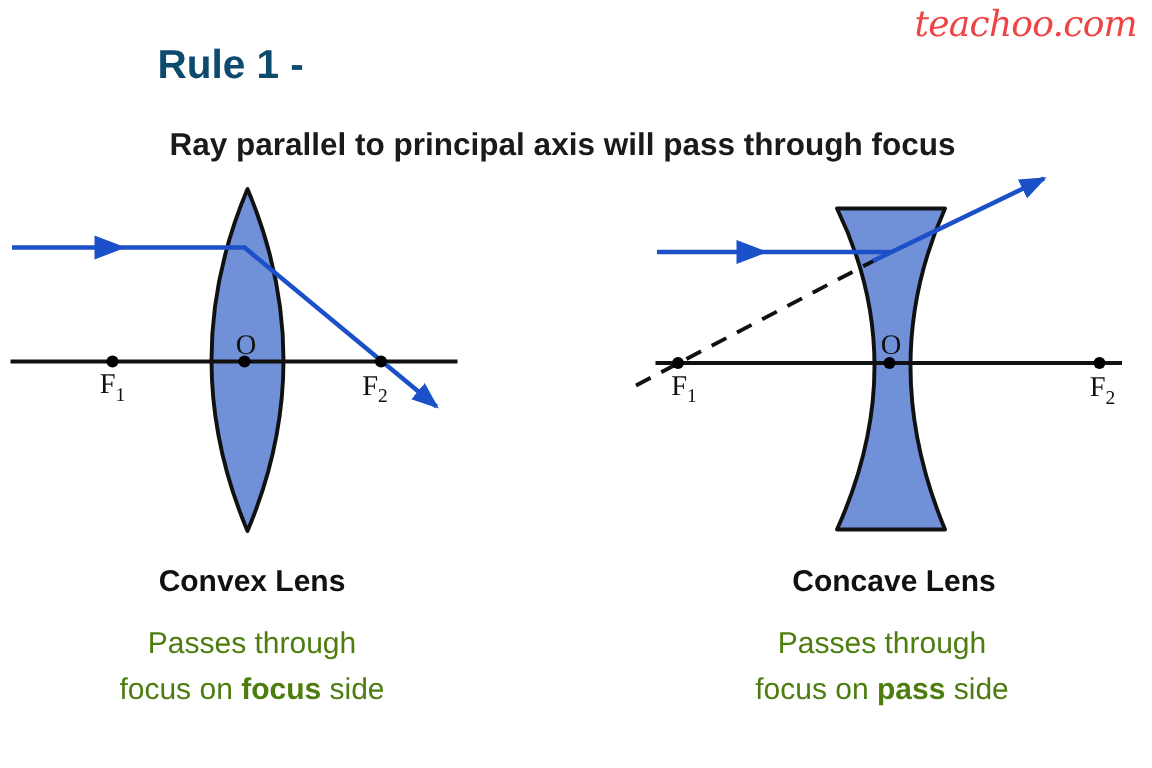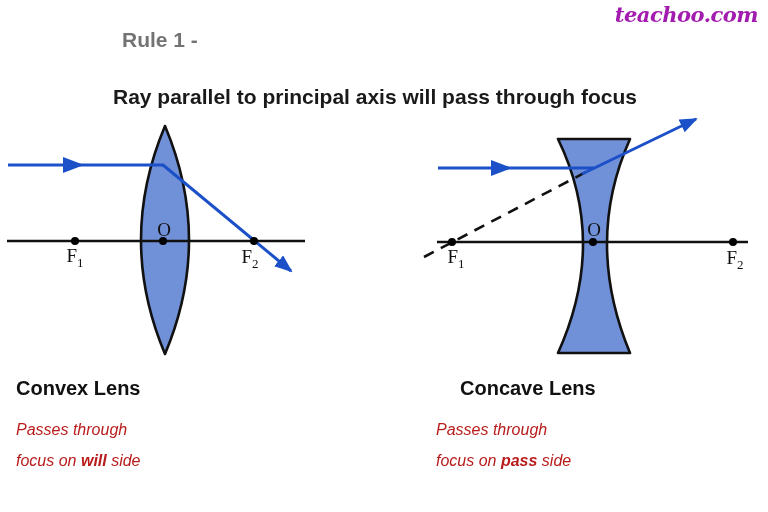--- a/index.html
+++ b/index.html
@@ -3,50 +3,50 @@
 <meta charset="utf-8">
 <style>
   html,body{margin:0;padding:0;}
   body{
     width:768px;height:512px;position:relative;overflow:hidden;
     background:#ffffff;font-family:"Liberation Sans",sans-serif;color:#1a1a1a;
   }
   .abs{position:absolute;}
   .brand{
     top:2px;right:10px;font-family:"DejaVu Serif",serif;
-    font-weight:bold;font-style:italic;font-size:21px;color:#a21caf;
+    font-weight:normal;font-style:italic;font-size:24px;color:#ef4444;
     letter-spacing:-0.5px;
   }
   .title{
-    top:28px;left:122px;font-size:21px;font-weight:bold;color:#737373;
+    top:28px;left:105px;font-size:27px;font-weight:bold;color:#0c4a6e;
     white-space:nowrap;
   }
   .subtitle{
     top:73px;left:113px;font-size:21px;font-weight:bold;color:#1a1a1a;
     white-space:nowrap;
     margin-top:12px;
   }
   .diagram-svg{top:0;left:0;}
   .axis{stroke:#111;stroke-width:2.6;fill:none;}
   .lens{stroke:#111;stroke-width:2.6;stroke-linejoin:round;}
   .ray{stroke-width:3;fill:none;}
   .dashed{stroke:#111;stroke-width:2.6;fill:none;stroke-dasharray:11 8;}
   .dot{fill:#000;}
   .lens-label{
     font-family:"Liberation Serif","DejaVu Serif",serif;
     font-size:19px;fill:#111;text-anchor:middle;
   }
   .lens-label .sub{font-size:13px;}
-  .caption-block{width:304px;}
+  .caption-block{width:304px;text-align:center;}
   .caption-convex{top:377px;left:16px;}
-  .caption-concave{top:377px;left:460px;}
+  .caption-concave{top:377px;left:444px;}
   .caption{font-size:20px;font-weight:bold;color:#111;}
   .note-convex{top:414px;left:16px;}
   .note-concave{top:414px;left:436px;}
-  .note{font-size:16px;font-style:italic;line-height:31px;color:#b91c1c;}
+  .note{font-size:20px;line-height:31px;color:#4d7c0f;}
   .note b{font-weight:bold;}
 </style>
 </head>
 <body>
 
 <div class="abs brand">teachoo.com</div>
 <div class="abs title">Rule 1 -</div>
 <div class="abs subtitle">Ray parallel to principal axis will pass through focus</div>
 
 <svg class="abs diagram-svg" width="768" height="512" viewBox="0 0 768 512" xmlns="http://www.w3.org/2000/svg">
@@ -89,20 +89,20 @@
 
     <text class="lens-label" x="456" y="263"><tspan>F</tspan><tspan class="sub" dy="5">1</tspan></text>
     <text class="lens-label" x="594" y="236"><tspan>O</tspan></text>
     <text class="lens-label" x="735" y="264"><tspan>F</tspan><tspan class="sub" dy="5">2</tspan></text>
   </g>
 </svg>
 
 <div class="abs caption-block caption-convex caption">Convex Lens</div>
 <div class="abs caption-block note-convex note">
   <span>Passes through</span><br>
-  <span>focus on </span><b>will</b><span> side</span>
+  <span>focus on </span><b>focus</b><span> side</span>
 </div>
 
 <div class="abs caption-block caption-concave caption">Concave Lens</div>
 <div class="abs caption-block note-concave note">
   <span>Passes through</span><br>
   <span>focus on </span><b>pass</b><span> side</span>
 </div>
 
 </body></html>

